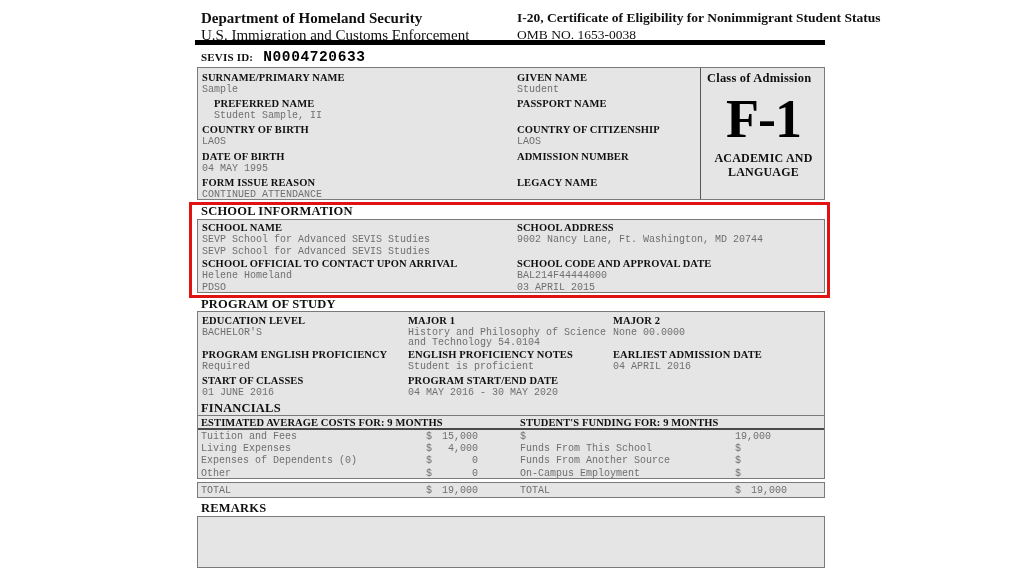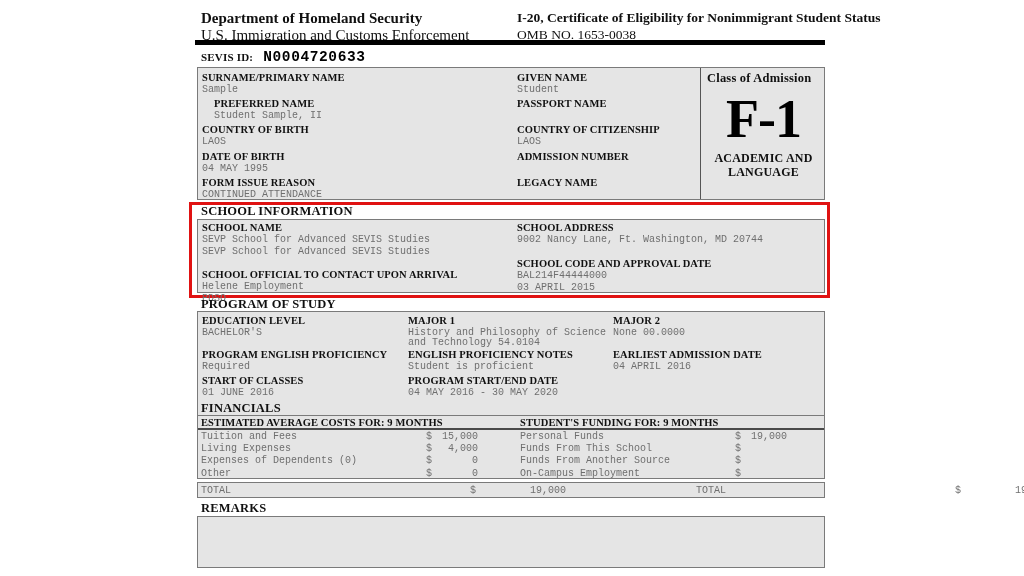--- a/index.html
+++ b/index.html
@@ -46,21 +46,21 @@
   .fin-row {
     display:grid; grid-template-columns:225px 14px 38px 42px 215px 14px 38px;
     padding-left:3px; align-items:center; box-sizing:border-box;
     font-family:"Liberation Mono", monospace; font-size:10px; color:#6f6f6f;
   }
   .fin-header-row { height:14px; border-bottom:2px solid #4a4a4a; }
   .fin-header-row .fh { font-family:"Liberation Serif", serif; font-weight:bold; font-size:10.5px; color:#101010; letter-spacing:0.1px; white-space:nowrap; }
   .fh1 { grid-column:1 / span 3; }
   .fh2 { grid-column:5 / span 3; }
   .fin-data-row { height:12.4px; }
-  .fin-total-box .fin-row { height:14px;gap:44px; }
+  .fin-total-box .fin-row { height:14px; }
   .amt { text-align:right; white-space:pre; }
   .cur { text-align:left; }
   
   .remarks-box { left:197px; top:516px; width:628px; height:52px; }
 </style>
 </head>
 <body>
 
 <div class="page">
 
@@ -135,23 +135,23 @@
   <div class="gbox school-box">
     <div class="field" style="left:4px; top:2px;">
       <span class="flabel">SCHOOL NAME</span>
       <span class="fvalue">SEVP School for Advanced SEVIS Studies</span>
       <span class="fvalue">SEVP School for Advanced SEVIS Studies</span>
     </div>
     <div class="field" style="left:319px; top:2px;">
       <span class="flabel">SCHOOL ADDRESS</span>
       <span class="fvalue">9002 Nancy Lane, Ft. Washington, MD 20744</span>
     </div>
-    <div class="field" style="left:4px; top:38px;margin-top:11px;">
+    <div class="field" style="left:4px; top:38px;">
       <span class="flabel">SCHOOL OFFICIAL TO CONTACT UPON ARRIVAL</span>
-      <span class="fvalue">Helene Employment</span>
+      <span class="fvalue">Helene Homeland</span>
       <span class="fvalue">PDSO</span>
     </div>
     <div class="field" style="left:319px; top:38px;">
       <span class="flabel">SCHOOL CODE AND APPROVAL DATE</span>
       <span class="fvalue">BAL214F44444000</span>
       <span class="fvalue">03 APRIL 2015</span>
     </div>
   </div>
 
   <div class="section-title" style="top:297px;">PROGRAM OF STUDY</div>
@@ -194,21 +194,20 @@
   <div class="gbox fin-box">
     <div class="fin-row fin-header-row">
       <span class="fh fh1">ESTIMATED AVERAGE COSTS FOR: 9 MONTHS</span>
       <span class="fh fh2">STUDENT'S FUNDING FOR: 9 MONTHS</span>
     </div>
     <div class="fin-row fin-data-row">
       <span>Tuition and Fees</span>
       <span class="cur">$</span>
       <span class="amt">15,000</span>
       <span></span>
-      <span>Personal Funds</span>
       <span class="cur">$</span>
       <span class="amt">19,000</span>
     </div>
     <div class="fin-row fin-data-row">
       <span>Living Expenses</span>
       <span class="cur">$</span>
       <span class="amt">4,000</span>
       <span></span>
       <span>Funds From This School</span>
       <span class="cur">$</span>

